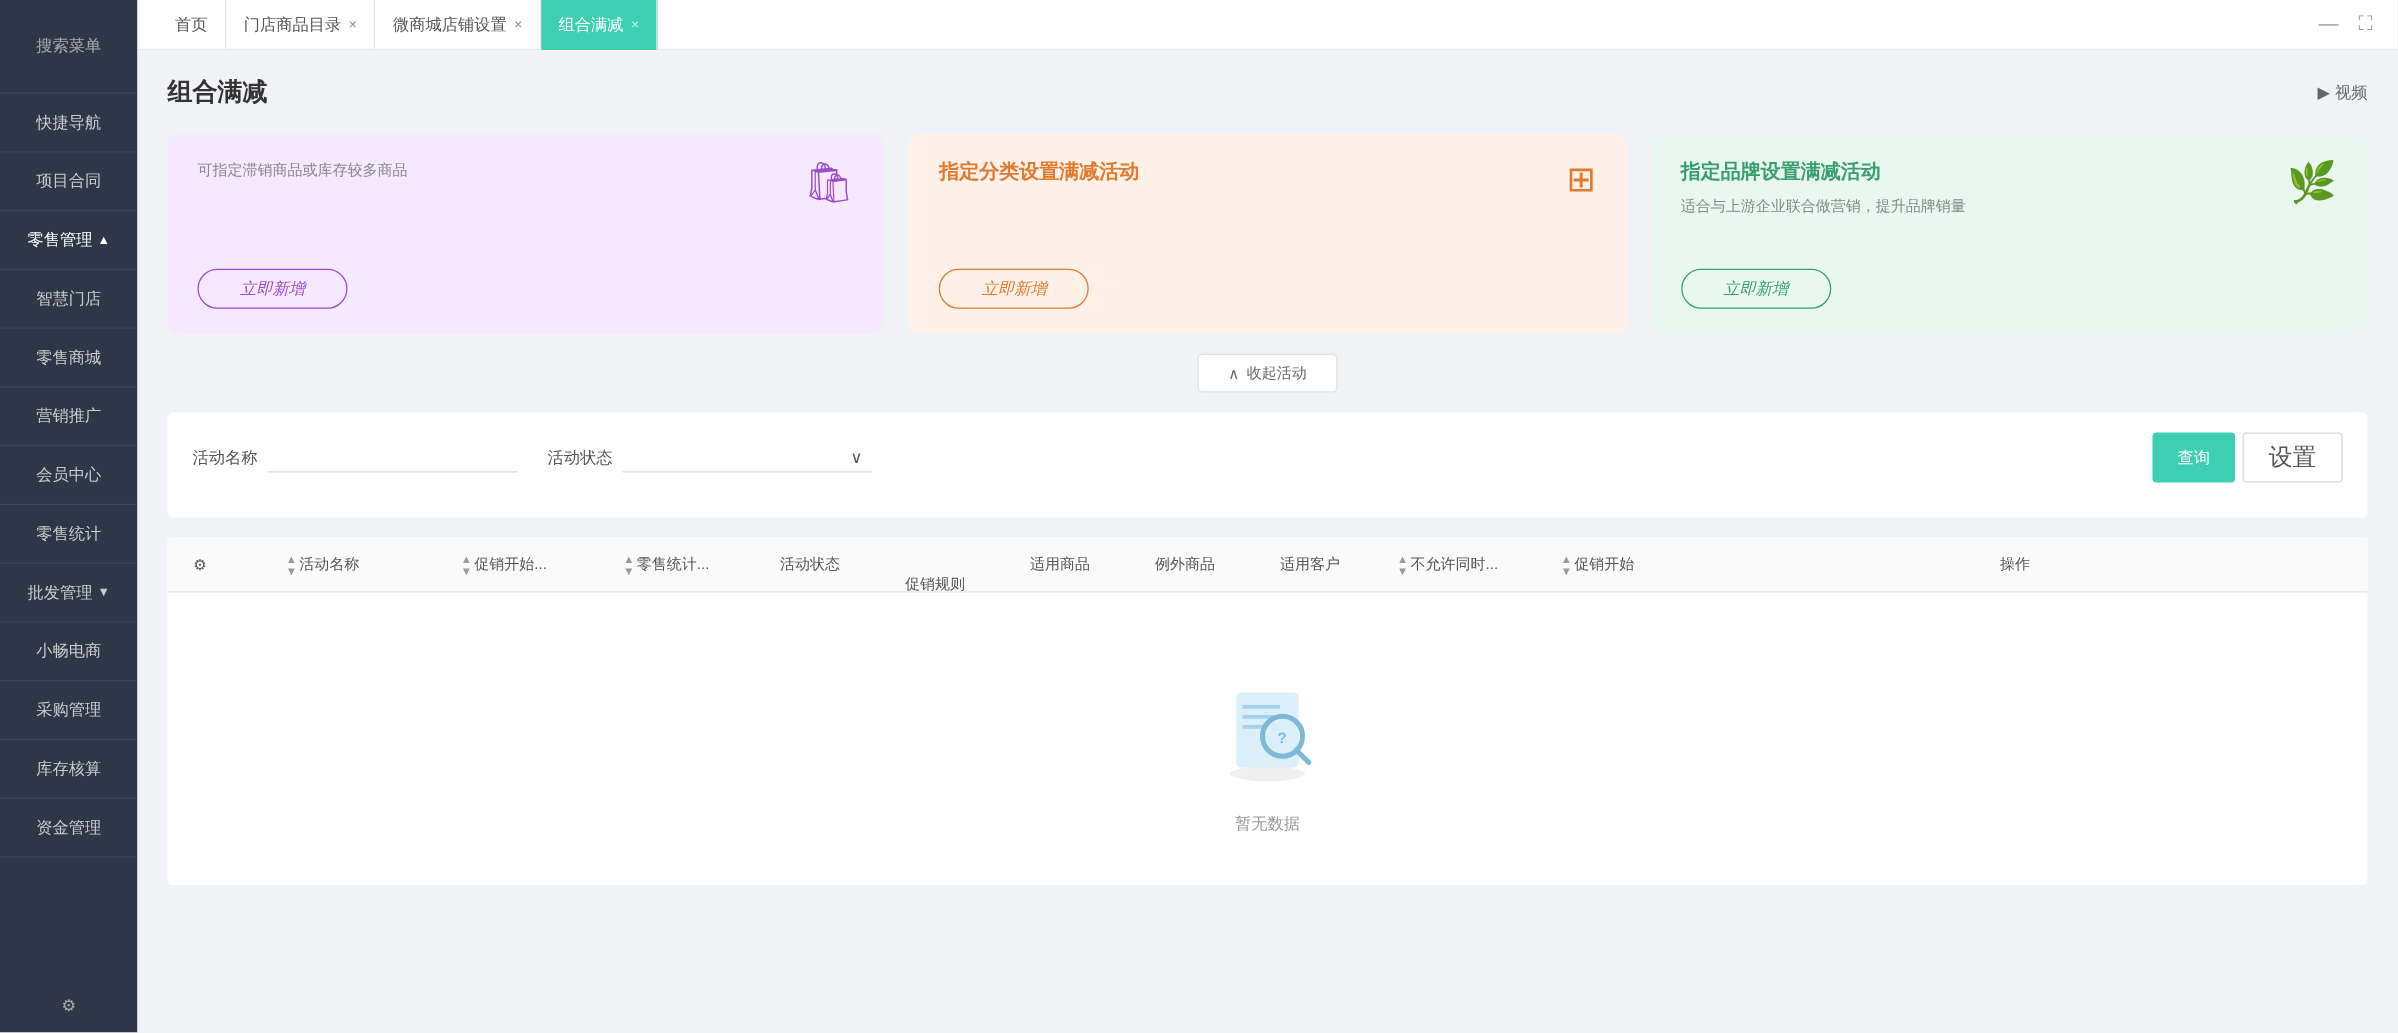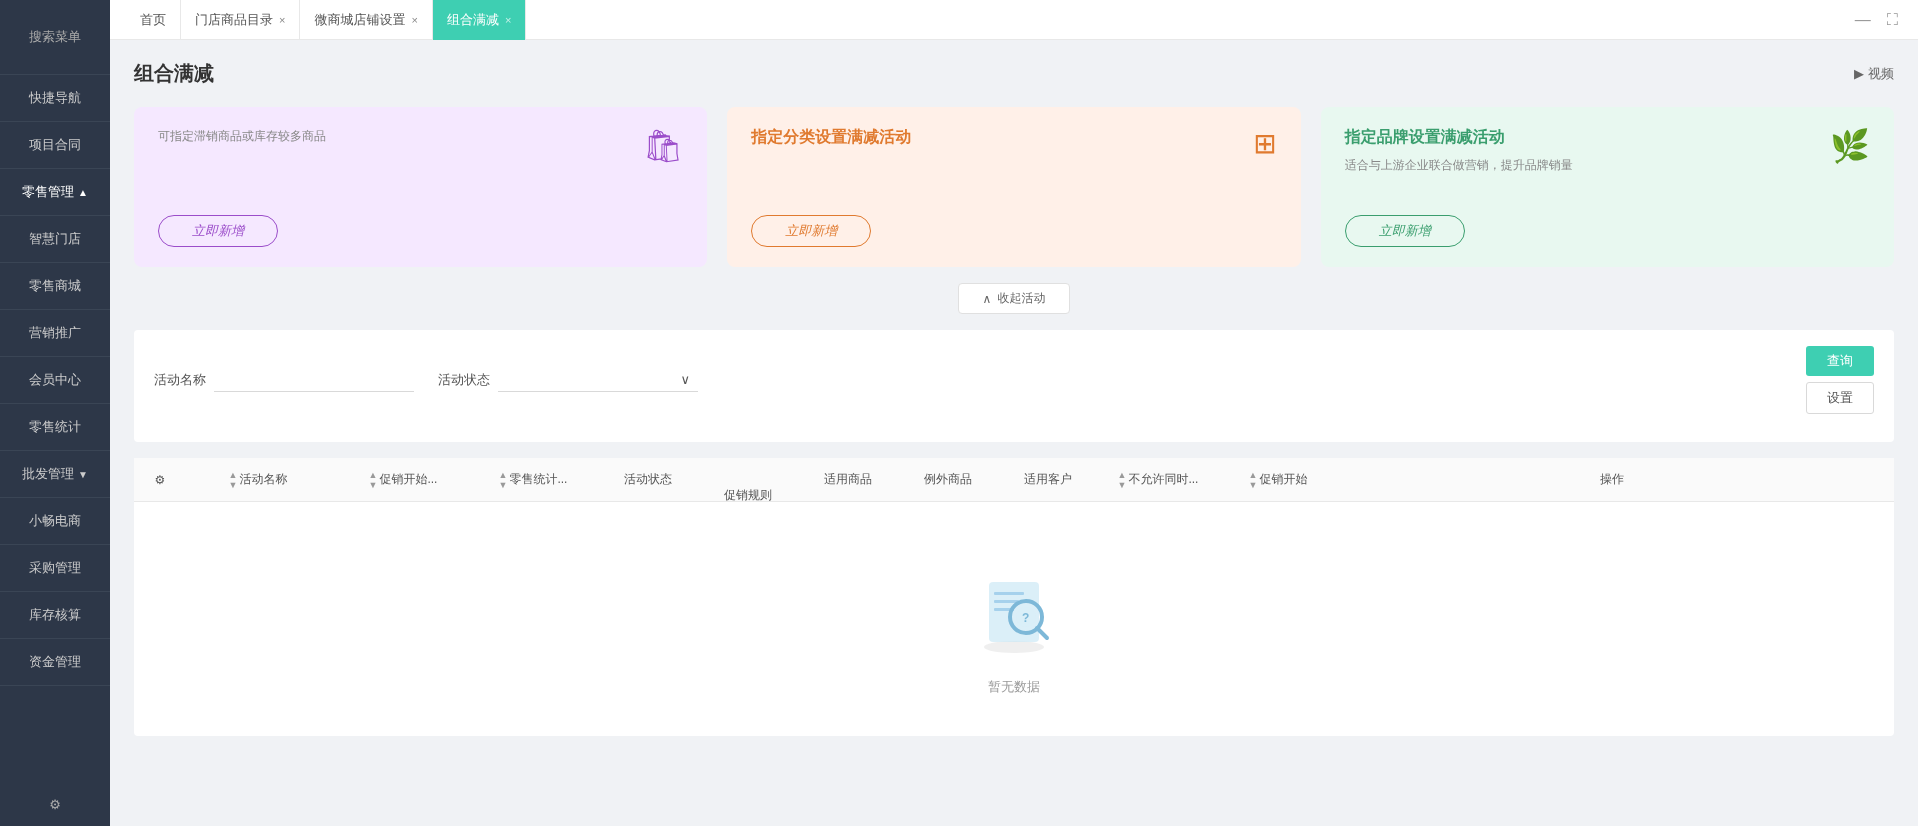--- a/index.html
+++ b/index.html
@@ -243,40 +243,39 @@
       border-bottom: 1px solid #d9d9d9;
       padding: 4px 8px;
       font-size: 13px;
       width: 200px;
       cursor: pointer;
       color: #555;
     }
     .filter-actions {
       margin-left: auto;
       display: flex;
-      flex-direction: column;
       gap: 6px;
     }
     .btn-query {
       background: #3ecfb2;
       color: #fff;
       border: none;
       border-radius: 3px;
       padding: 6px 20px;
       cursor: pointer;
       font-size: 13px;
     }
     .btn-settings {
       background: #fff;
       color: #555;
       border: 1px solid #d9d9d9;
       border-radius: 3px;
       padding: 6px 20px;
       cursor: pointer;
-      font-size: 13px;
+      font-size: 19px;
     }
 
     
     .table-section {
       background: #fff;
       border-radius: 4px;
       margin-top: 16px;
     }
     .table-header {
       display: flex;

